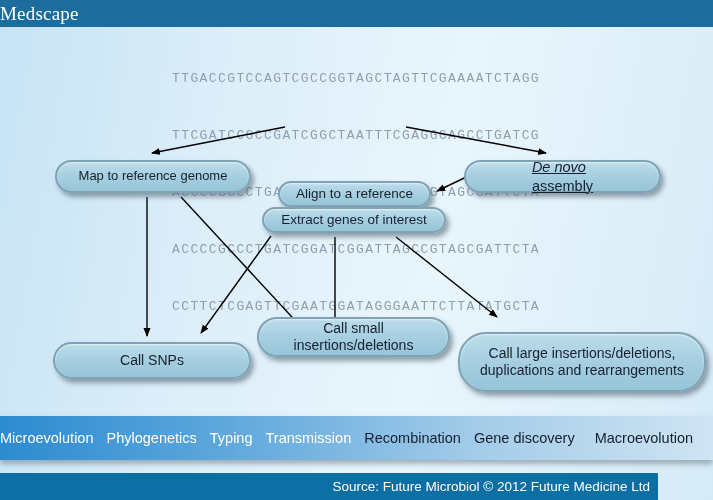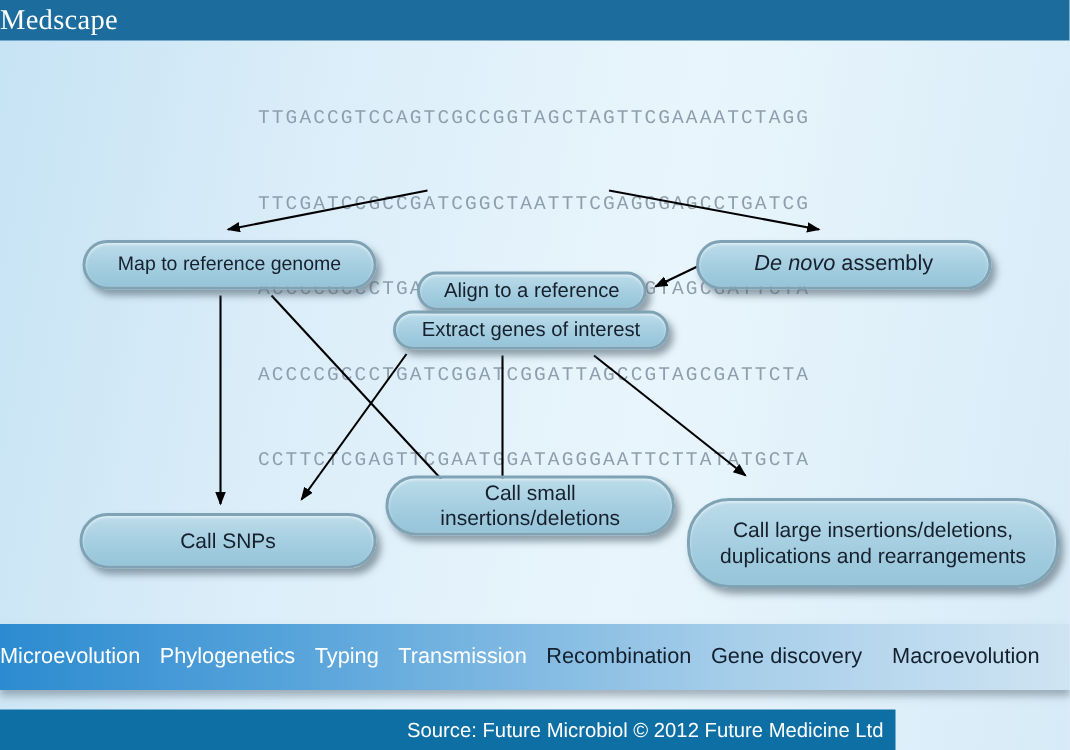--- a/index.html
+++ b/index.html
@@ -35,34 +35,34 @@
     color:#16202e;font-size:14px;line-height:1.25;}
   .node-raw    {left:248px;top:63px; width:200px;height:30px;font-size:13.5px;}
   .node-map    {left:55px; top:160px;width:196px;height:33px;font-size:13px;}
   .node-align  {left:278px;top:181px;width:153px;height:26px;font-size:13.5px;}
   .node-extract{left:262px;top:207px;width:184px;height:26px;font-size:13.5px;}
   .node-denovo {left:464px;top:160px;width:197px;height:33px;font-size:14.5px;}
   .node-snps   {left:53px; top:342px;width:198px;height:37px;}
   .node-small  {left:257px;top:317px;width:193px;height:40px;border-radius:26px;}
   .node-large  {left:458px;top:332px;width:248px;height:60px;border-radius:28px;}
   .node .it{font-style:italic;margin-right:4px;}
-  .node .row{display:flex;align-items:baseline;justify-content:flex-start;}
+  .node .row{display:flex;flex-direction:column;align-items:baseline;justify-content:flex-start;text-decoration:underline;}
 
   
   .band{position:absolute;left:0;top:416px;width:713px;height:44px;z-index:10;
     background:linear-gradient(90deg,#2c8bd0 0%,#58a4db 28%,#a5cde9 68%,#cfe4f3 100%);
     box-shadow:0 4px 5px rgba(96,112,124,0.5);
     display:flex;align-items:center;gap:13px;box-sizing:border-box;
     font-size:14.5px;}
   .term-white{color:#ffffff;}
   .term-dark{color:#13202e;}
   .term-macro{margin-left:7px;}
 
   
-  .footer{position:absolute;left:0;top:473px;width:597px;height:27px;background:#0e6fa5;z-index:30;
+  .footer{position:absolute;left:0;top:473px;width:658px;height:27px;background:#0e6fa5;z-index:30;
     display:flex;align-items:center;justify-content:flex-end;box-sizing:border-box;padding-right:8px;}
   .footer span{color:#ffffff;font-size:13.5px;}
 </style>
 </head>
 <body>
 
 <div class="stage">
 
   <div class="header">
     <span class="logo">Medscape</span>

